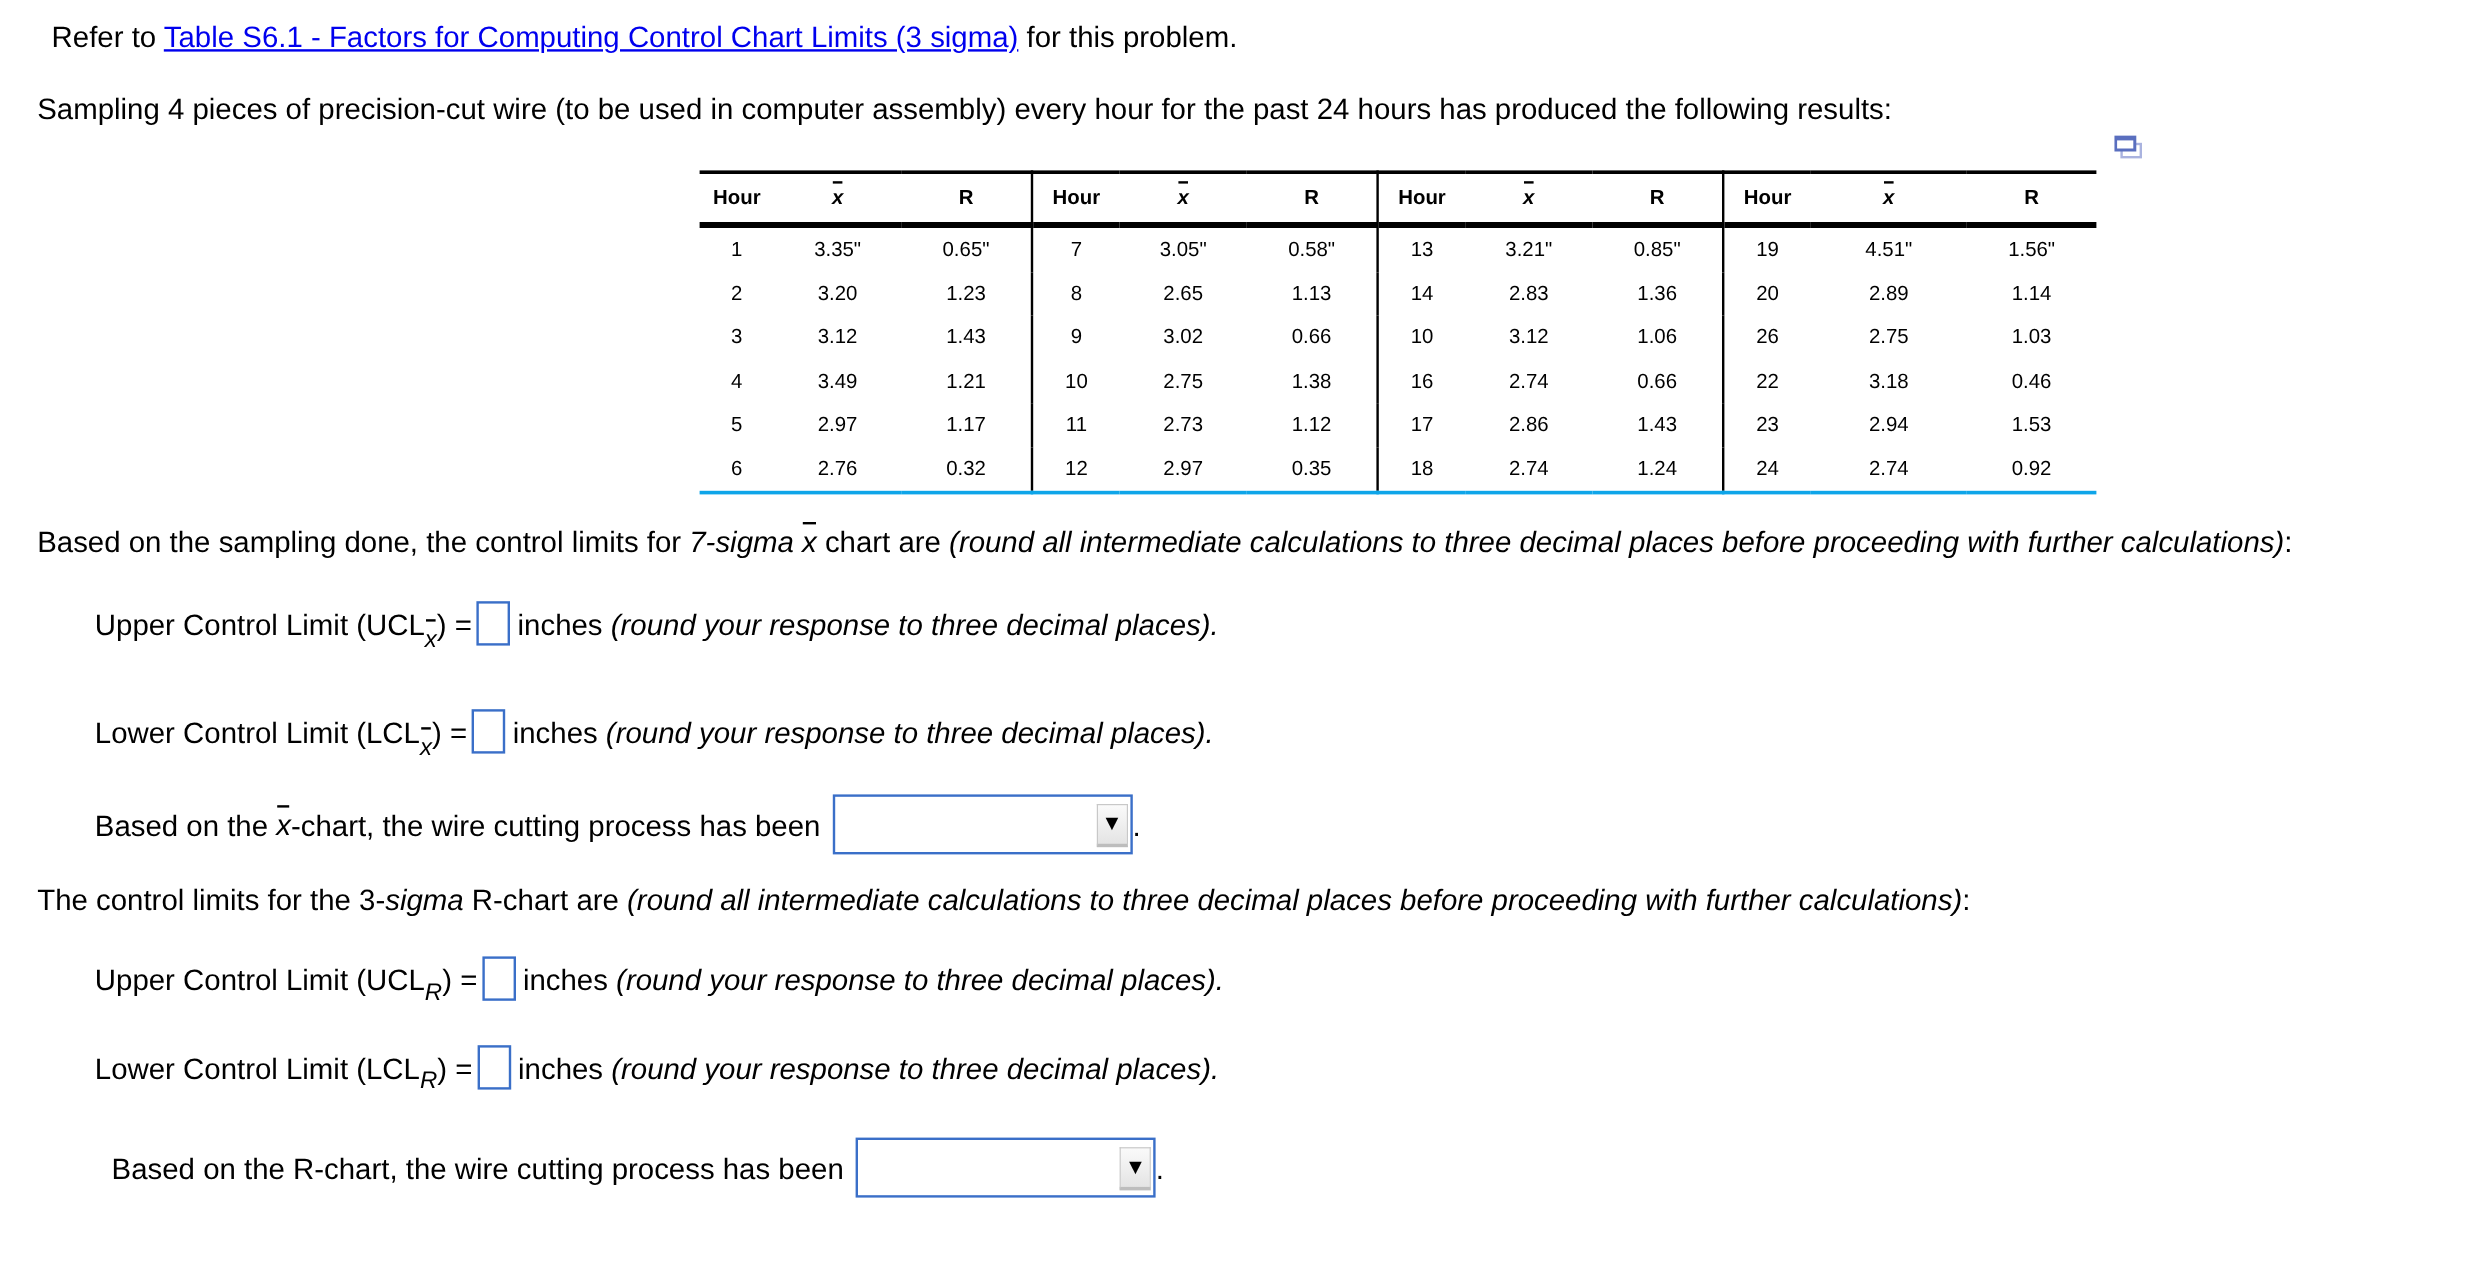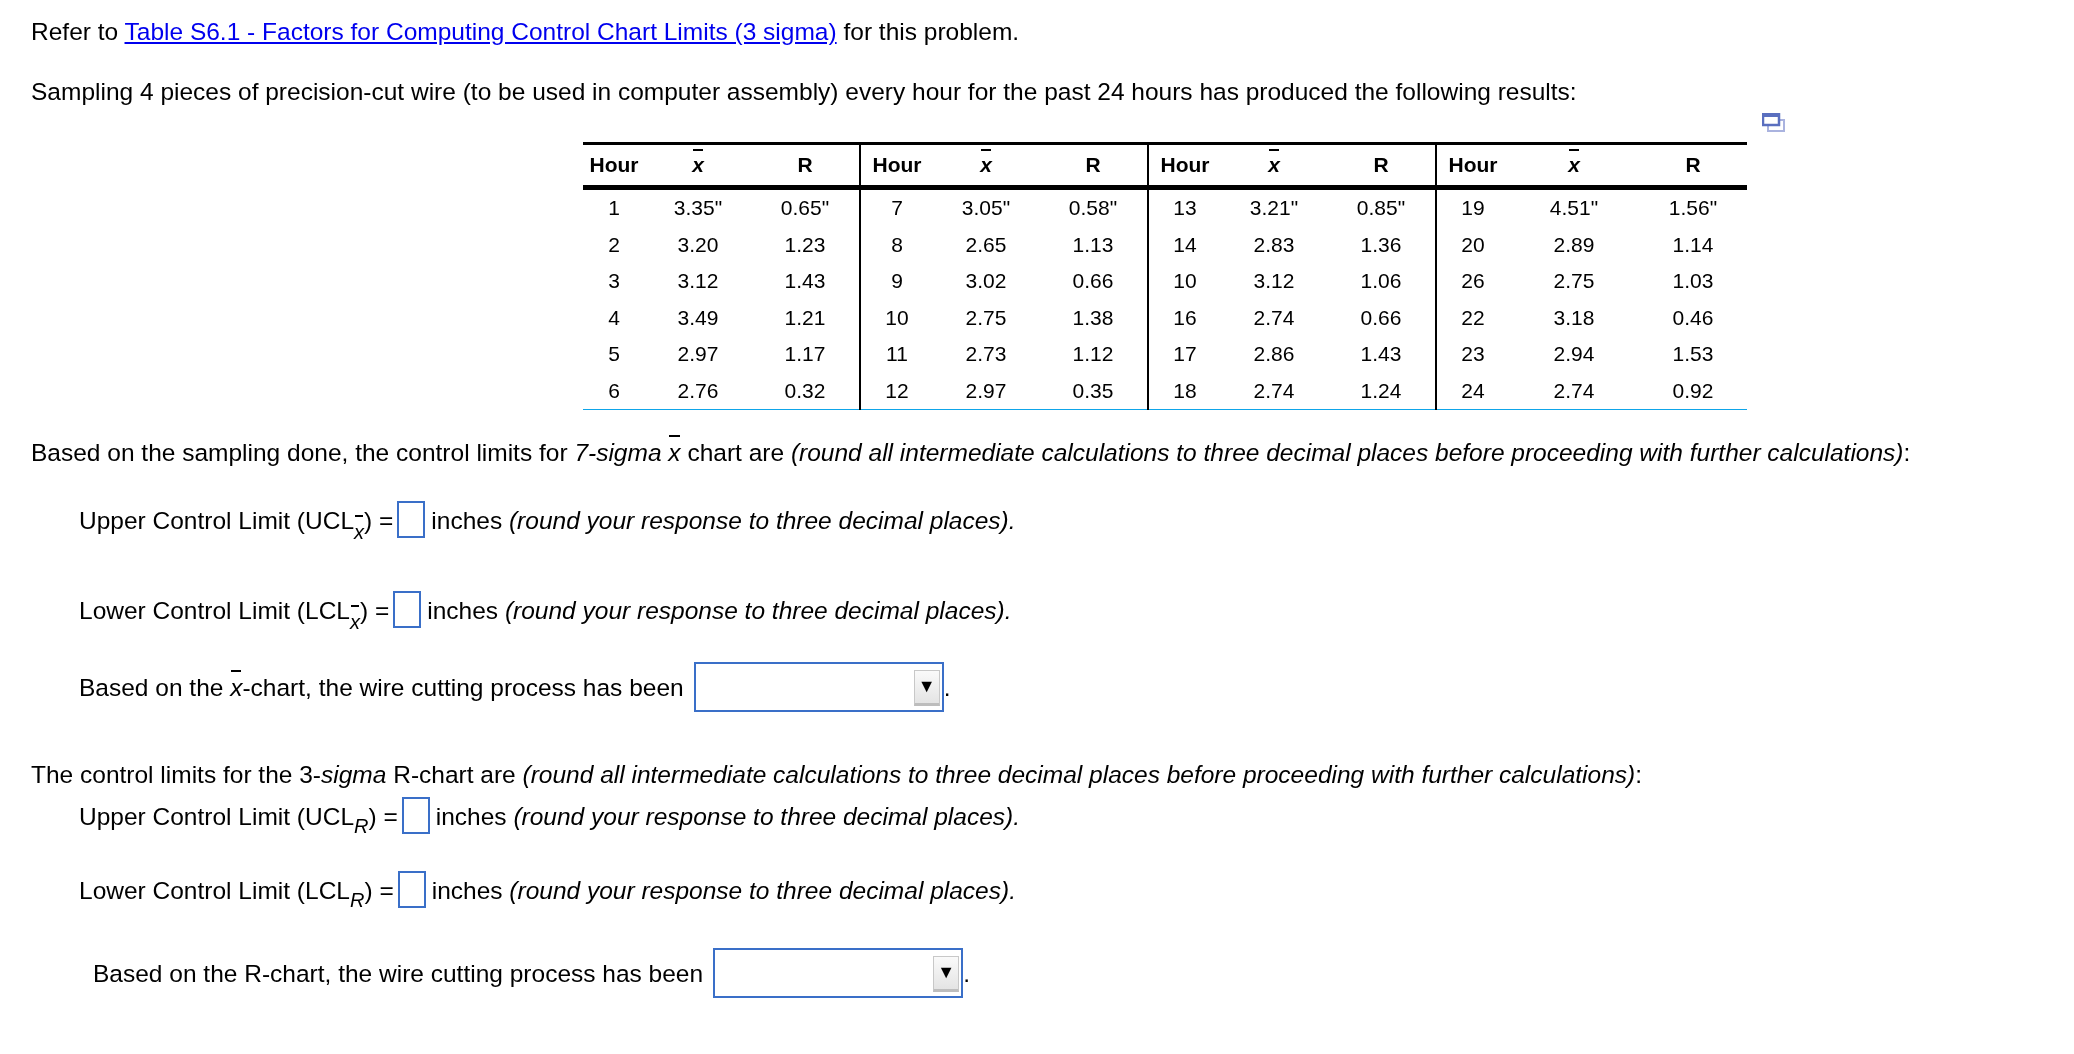--- a/index.html
+++ b/index.html
@@ -25,33 +25,33 @@
     vertical-align:middle; position:relative; margin-left:10px; top:-3px; background:#fff;
   }
   .dropdown .arrow {
     position:absolute; right:2px; top:6px; width:26px; height:36px; box-sizing:border-box;
     background:linear-gradient(#fafafa,#e4e4e4); border:1px solid #c8c8c8; border-bottom:3px solid #bdbdbd;
     font-size:18px; line-height:30px; text-align:center; color:#000;
   }
   
   table.data {
     position:absolute; left:583px; top:142px; border-collapse:collapse;
-    border-top:3px solid #000; border-bottom:1px solid #0ea5e9; font-size:21px;
+    border-top:3px solid #000; border-bottom:3px solid #0ea5e9; font-size:17px;
   }
   table.data th { font-weight:bold; height:40px; padding:0; border-bottom:5px solid #000; text-align:center; }
   table.data td { height:36.5px; padding:0; text-align:center; }
   table.data .sep { border-right:2px solid #000; }
   .c-hour { width:72px; } .c-x { width:106px; } .c-r { width:108px; }
   .c-hour.first { width:62px; }
   .copy-icon { position:absolute; left:1762px; top:113px; width:24px; height:20px; }
 </style>
 </head>
 <body>
 
-<div class="line" style="left:31px; top:18px;">
+<div class="line" style="left:43px; top:18px;">
   <span>Refer to </span><a class="link">Table S6.1 - Factors for Computing Control Chart Limits (3 sigma)</a><span> for this problem.</span>
 </div>
 <div class="line" style="left:31px; top:78px;">Sampling 4 pieces of precision-cut wire (to be used in computer assembly) every hour for the past 24 hours has produced the following results:</div>
 
 <svg class="copy-icon" viewBox="0 0 24 20">
   <rect x="6" y="7" width="16" height="11" fill="#fff" stroke="#aab3df" stroke-width="2"></rect>
   <rect x="1" y="1" width="16" height="11" fill="#fff" stroke="#5a6fbf" stroke-width="2.5"></rect>
   <rect x="1" y="1" width="16" height="3" fill="#5a6fbf"></rect>
 </svg>
 
@@ -169,21 +169,21 @@
 </div>
 
 <div class="line" style="left:79px; top:582px;margin-top:12px;">
   <span>Lower Control Limit (LCL</span><span class="sub-xbar">x</span><span>) =</span><span class="ansbox"></span><span>inches </span><i>(round your response to three decimal places).</i>
 </div>
 
 <div class="line" style="left:79px; top:665px;">
   <span>Based on the </span><span class="xbar">x</span><span>-chart, the wire cutting process has been</span><span class="dropdown"><span></span><span class="arrow">▼</span></span><span>.</span>
 </div>
 
-<div class="line" style="left:31px; top:737px;margin-top:24px;">
+<div class="line" style="left:31px; top:737px;">
   <span>The control limits for the 3-</span><i>sigma</i><span> R-chart are </span><i>(round all intermediate calculations to three decimal places before proceeding with further calculations)</i><span>:</span>
 </div>
 
 <div class="line" style="left:79px; top:800px;">
   <span>Upper Control Limit (UCL</span><span class="sub">R</span><span>) =</span><span class="ansbox"></span><span>inches </span><i>(round your response to three decimal places).</i>
 </div>
 
 <div class="line" style="left:79px; top:874px;">
   <span>Lower Control Limit (LCL</span><span class="sub">R</span><span>) =</span><span class="ansbox"></span><span>inches </span><i>(round your response to three decimal places).</i>
 </div>

